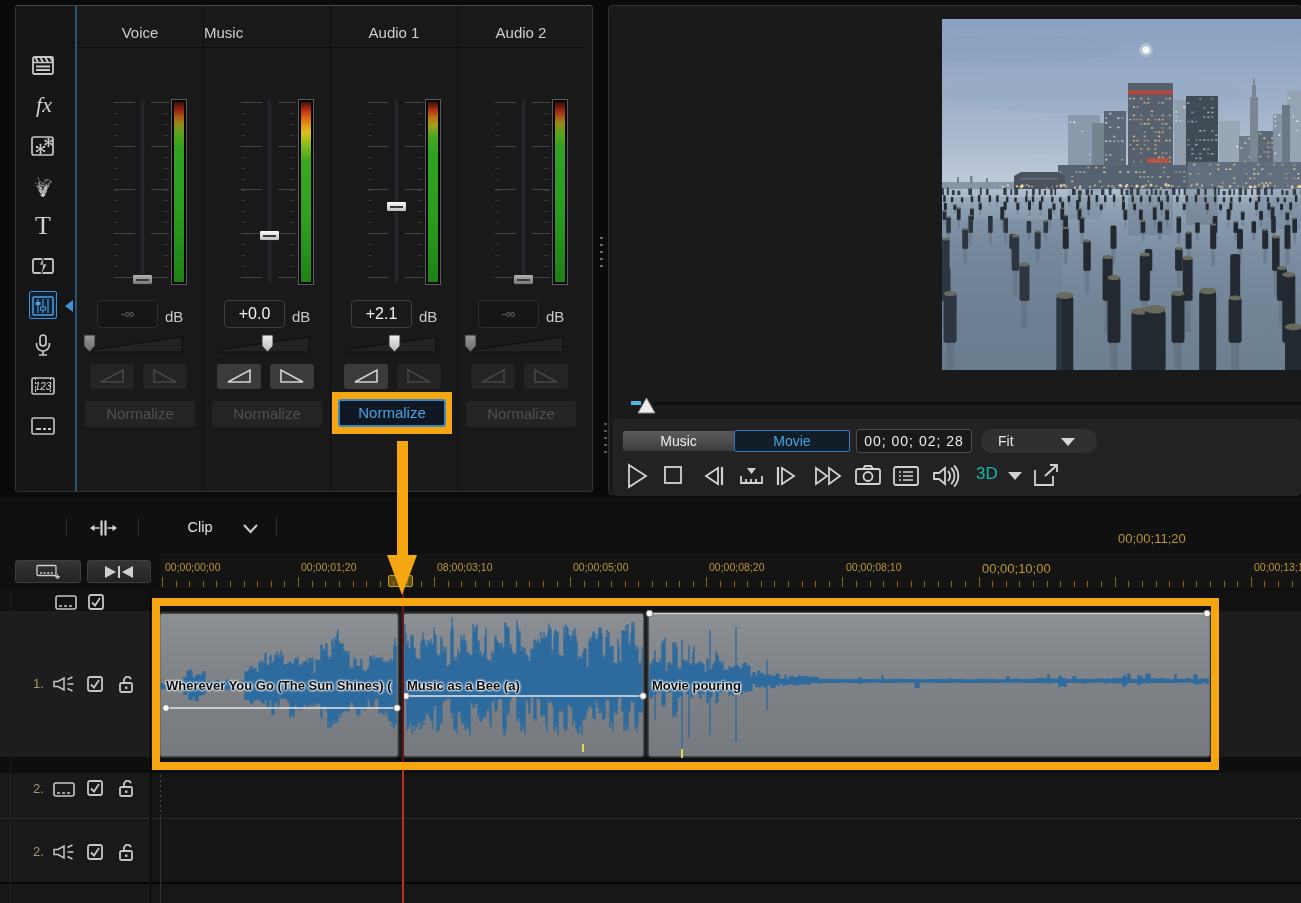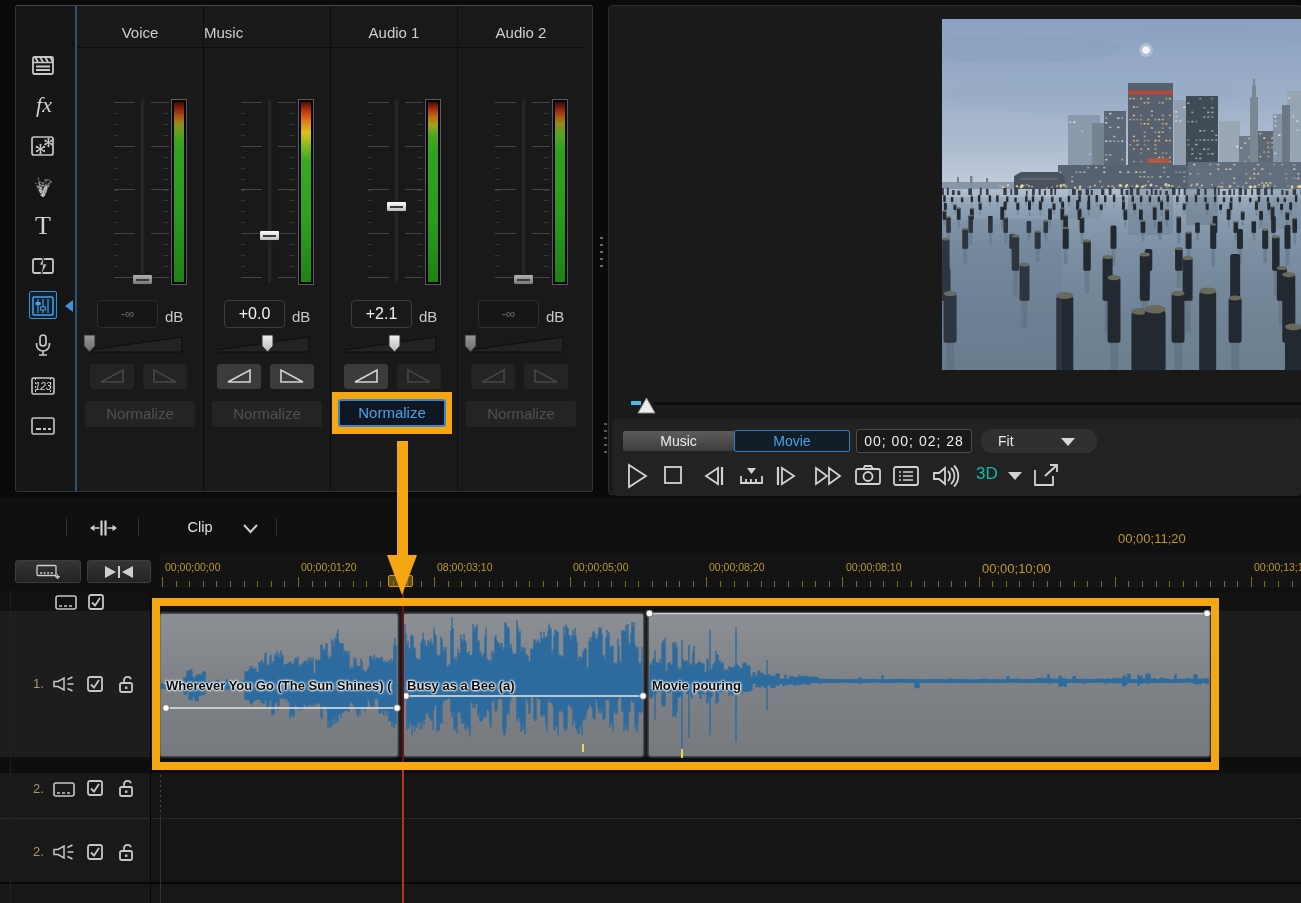--- a/index.html
+++ b/index.html
@@ -1326,19 +1326,19 @@
     <circle cx="166" cy="708" r="3.4" fill="#fbfbfb" stroke="#5a5a5a" stroke-width="0.8"></circle>
     <circle cx="397" cy="708" r="3.4" fill="#fbfbfb" stroke="#5a5a5a" stroke-width="0.8"></circle>
     <circle cx="406" cy="696" r="3.4" fill="#fbfbfb" stroke="#5a5a5a" stroke-width="0.8"></circle>
     <circle cx="643" cy="696" r="3.4" fill="#fbfbfb" stroke="#5a5a5a" stroke-width="0.8"></circle>
     <circle cx="649.5" cy="613.5" r="3.4" fill="#fbfbfb" stroke="#5a5a5a" stroke-width="0.8"></circle>
     <circle cx="1207" cy="613.5" r="3.4" fill="#fbfbfb" stroke="#5a5a5a" stroke-width="0.8"></circle>
     <rect x="582" y="744" width="2" height="8" fill="#e7d64f"></rect>
     <rect x="681" y="749" width="2" height="9" fill="#e7d64f"></rect>
   </svg>
 <div class="a" style="left:166px;top:678px;font-size:13px;color:#0a0a0a;font-weight:bold;text-shadow:0 0 2px #fff,0 0 2px #fff,0 0 3px #fff,0 0 3px #fff;white-space:nowrap">Wherever You Go (The Sun Shines) (</div>
-<div class="a" style="left:407px;top:678px;font-size:13px;color:#0a0a0a;font-weight:bold;text-shadow:0 0 2px #fff,0 0 2px #fff,0 0 3px #fff,0 0 3px #fff;white-space:nowrap">Busy as a Bee (a)</div>
+<div class="a" style="left:407px;top:678px;font-size:13px;color:#0a0a0a;font-weight:bold;text-shadow:0 0 2px #fff,0 0 2px #fff,0 0 3px #fff,0 0 3px #fff;white-space:nowrap">Music as a Bee (a)</div>
 <div class="a" style="left:652px;top:678px;font-size:13px;color:#0a0a0a;font-weight:bold;text-shadow:0 0 2px #fff,0 0 2px #fff,0 0 3px #fff,0 0 3px #fff;white-space:nowrap">Movie pouring</div>
 <div class="a" style="left:401.5px;top:588px;width:2px;height:19px;background:#701717"></div>
 <div class="a" style="left:401.5px;top:607px;width:2px;height:155px;background:#661416"></div>
 <div class="a" style="left:401.5px;top:770px;width:2px;height:133px;background:#bf2e24"></div>
 <div class="a" style="left:152px;top:598px;width:1067px;height:172px;border:8px solid #f4a711"></div>
 <div class="a" style="left:397px;top:441px;width:11px;height:115px;background:#f4a711"></div>
 <div class="a" style="left:387px;top:555px;width:0;height:0;border-left:15.5px solid transparent;border-right:15.5px solid transparent;border-top:40px solid #f4a711"></div>
 </body></html>

